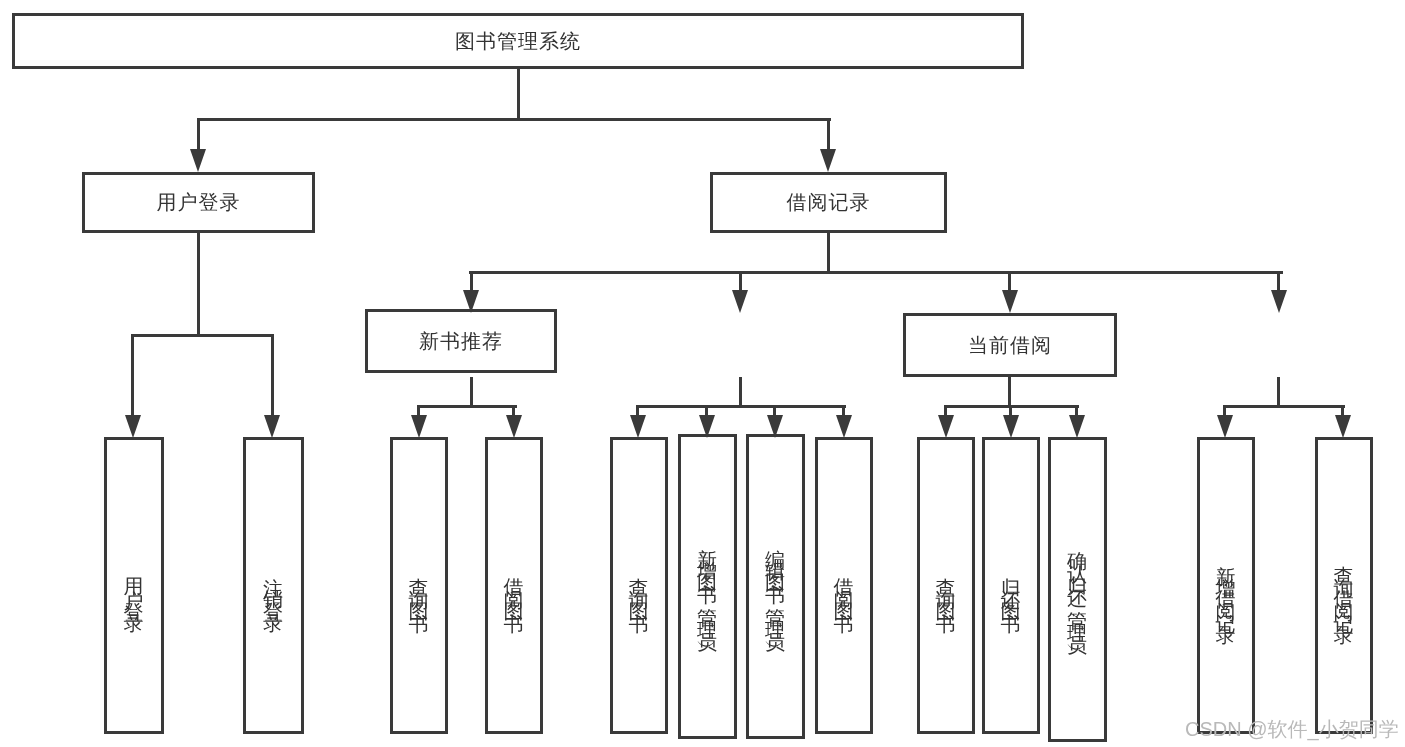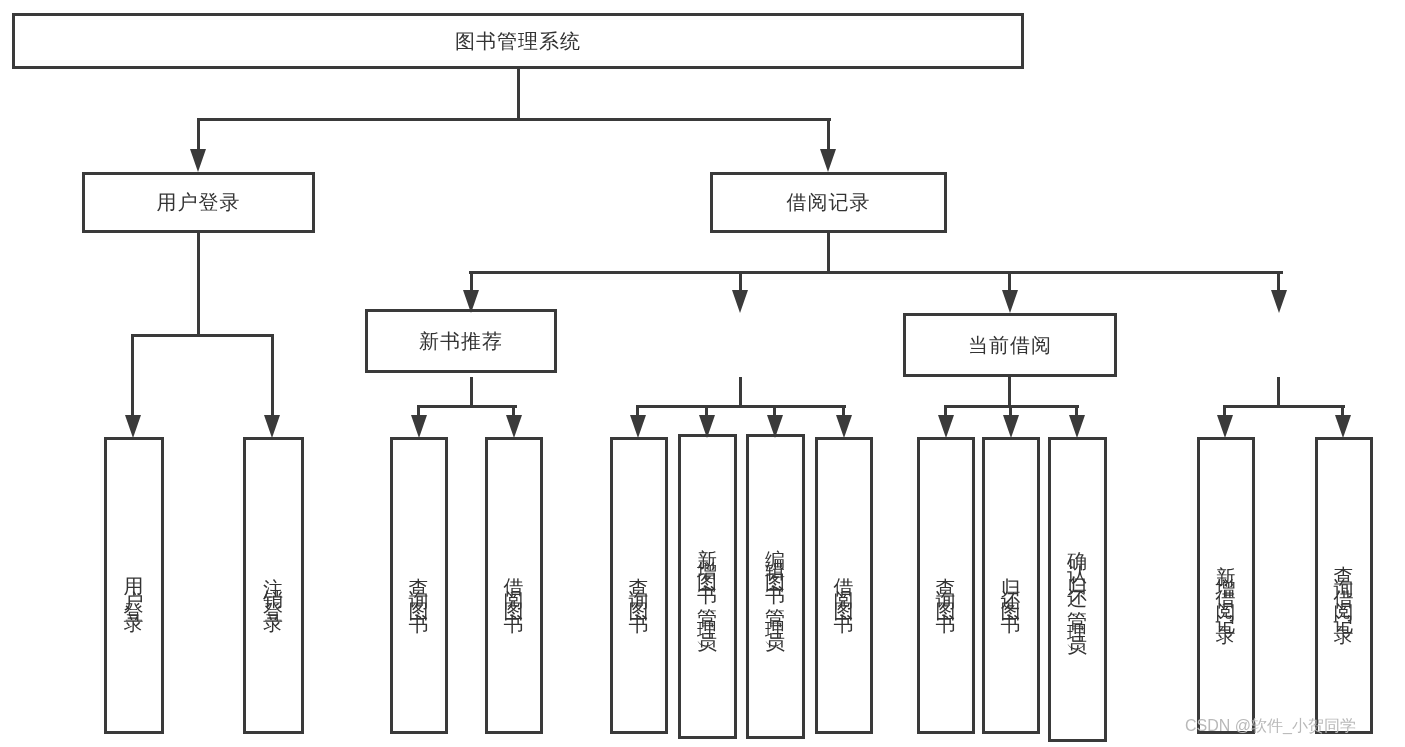--- a/index.html
+++ b/index.html
@@ -19,21 +19,21 @@
   .box-v{font-size:20px;}
   .box-v .vtext{writing-mode:vertical-rl;text-orientation:mixed;
     letter-spacing:12px;line-height:1;color:var(--text);}
 
   .lh{position:absolute;height:3px;background:var(--line);}
   .lv{position:absolute;width:3px;background:var(--line);}
   .ah{position:absolute;width:0;height:0;
     border-left:8px solid transparent;border-right:8px solid transparent;
     border-top:23px solid var(--line);}
 
-  .watermark{position:absolute;left:1185px;top:716px;font-size:16px;
+  .watermark{position:absolute;left:1185px;top:716px;font-size:20px;
     color:var(--wm);white-space:nowrap;z-index:5;}
 </style>
 </head>
 <body>
 
 <div class="canvas">
 
   <div class="box box-h" style="left:12px;top:13px;width:1012px;height:56px">
     <span>图书管理系统</span>
   </div>

